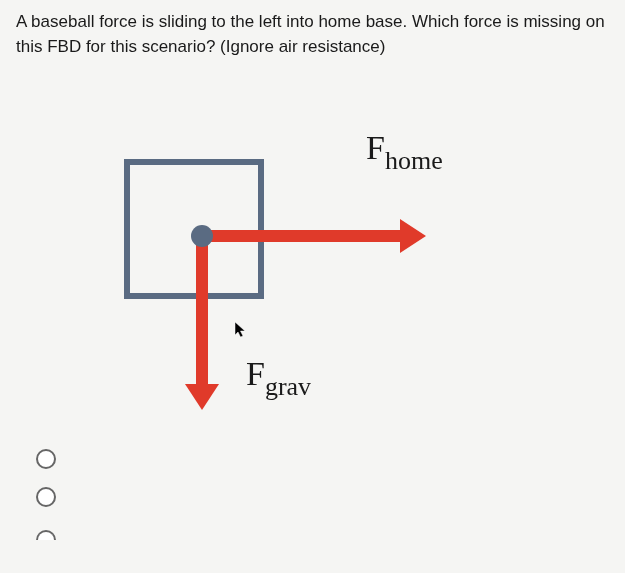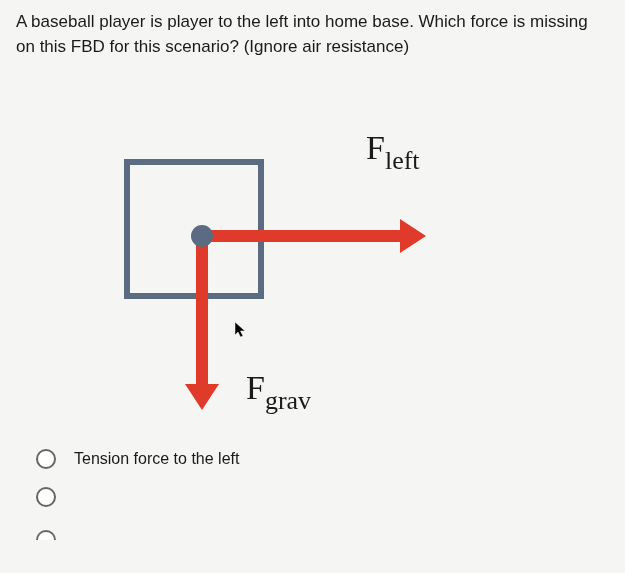--- a/index.html
+++ b/index.html
@@ -100,21 +100,21 @@
     }
     .label-frict .sub {
       font-size: 26px;
       vertical-align: sub;
       position: relative;
       top: 2px;
     }
     .label-grav {
       position: absolute;
       left: 130px;
-      top: 270px;
+      top: 256px;
       font-family: 'Times New Roman', serif;
       font-size: 34px;
       color: #1a1a1a;
     }
     .label-grav .sub {
       font-size: 26px;
       vertical-align: sub;
       position: relative;
       top: 2px;
     }
@@ -155,51 +155,50 @@
       top: 5px;
     }
     .option-label {
       font-size: 16px;
       color: #1a1a1a;
     }
   </style>
 </head>
 <body>
 
-<div class="question-text">A baseball player is player to the left into home base. Which force is missing on this FBD for this scenario? (Ignore air resistance)</div>
+<div class="question-text">A baseball force is sliding to the left into home base. Which force is missing on this FBD for this scenario? (Ignore air resistance)</div>
 
 <div class="diagram-area">
   <div class="fbd-box"></div>
   <div class="center-dot"></div>
 
   <div class="arrow-right-stem"></div>
   <div class="arrow-right-head"></div>
 
   <div class="arrow-down-stem"></div>
   <div class="arrow-down-head"></div>
 
   <div class="label-frict">
-    <span>F</span><span class="sub">left</span>
+    <span>F</span><span class="sub">home</span>
   </div>
 
   <div class="label-grav">
     <span>F</span><span class="sub">grav</span>
   </div>
 
   <div class="cursor">
     <svg width="14" height="18" viewBox="0 0 14 18">
       <path d="M1 1 L1 14 L4 11 L6.5 16 L9 15 L6.5 10 L11 10 Z" fill="#000" stroke="#fff" stroke-width="0.5"></path>
     </svg>
   </div>
 </div>
 
 <div class="options">
   <div class="option">
     <div class="radio"></div>
-    <div class="option-label">Tension force to the left</div>
   </div>
   <div class="option">
     <div class="radio"></div>
   </div>
   <div class="option">
     <div class="radio-partial"></div>
   </div>
 </div>
 
 </body></html>

